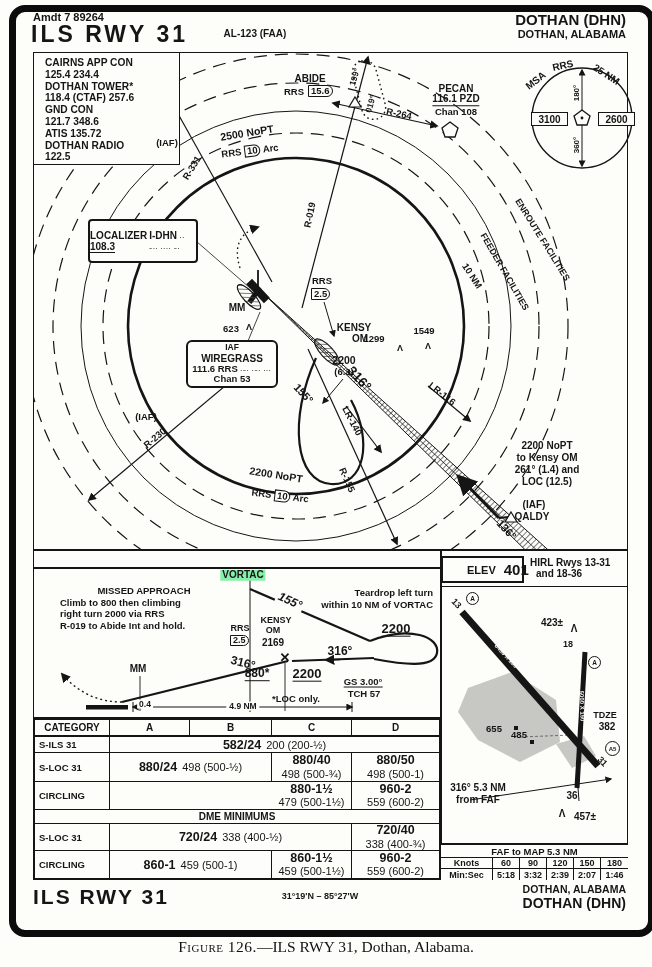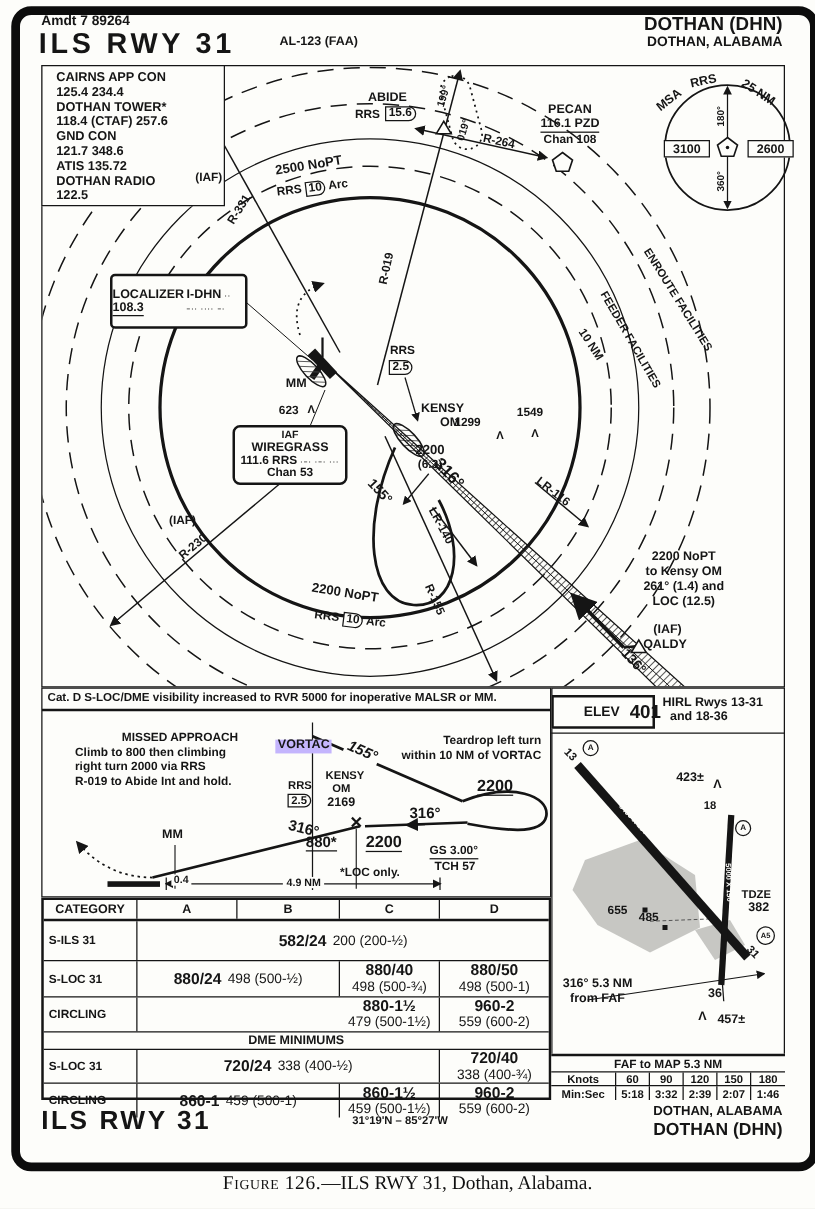--- a/index.html
+++ b/index.html
@@ -250,23 +250,22 @@
 
   <div style="position:absolute;left:492px;top:440px;width:110px;text-align:center;font-size:10px;font-weight:bold;line-height:12px;">
     <div>2200 NoPT</div>
     <div>to Kensy OM</div>
     <div>261° (1.4) and</div>
     <div>LOC (12.5)</div>
   </div>
   <div class="lbl c" style="left:534px;top:505px;font-size:10px;">(IAF)</div>
   <div class="lbl c" style="left:532px;top:517px;font-size:10px;">QALDY</div>
 
-  <div class="lbl" style="left:38px;top:554px;font-size:9.3px;">Cat. D S-LOC/DME visibility increased to RVR 5000 for inoperative MALSR or MM.</div>
-
-  <div class="lbl c" style="left:243px;top:575px;font-size:10px;background:#c4b5fd;padding:0 2px;margin-top:22px;">VORTAC</div>
+
+  <div class="lbl c" style="left:243px;top:575px;font-size:10px;background:#86efac;padding:0 2px;">VORTAC</div>
   <div style="position:absolute;left:60px;top:585px;width:168px;font-size:9.5px;font-weight:bold;line-height:11.5px;">
     <div style="text-align:center;">MISSED APPROACH</div>
     <div>Climb to 800 then climbing</div>
     <div>right turn 2000 via RRS</div>
     <div>R-019 to Abide Int and hold.</div>
   </div>
   <div style="position:absolute;left:287px;top:587px;width:146px;text-align:right;font-size:9.5px;font-weight:bold;line-height:11.5px;">
     <div>Teardrop left turn</div>
     <div>within 10 NM of VORTAC</div>
   </div>
@@ -290,21 +289,21 @@
   <div class="lbl c" style="left:243px;top:706px;font-size:8.5px;background:#fdfdfa;padding:0 3px;">4.9 NM</div>
 
   <div class="box" style="left:33px;top:718px;width:408px;height:162px;border-width:2px;background:#fdfdfa;">
     <div class="mrow" style="height:17px;border-bottom-width:2px;">
       <div class="mcell hdr" style="width:75px;">CATEGORY</div>
       <div class="mcell hdr" style="width:80px;">A</div>
       <div class="mcell hdr" style="width:82px;">B</div>
       <div class="mcell hdr" style="width:80px;">C</div>
       <div class="mcell hdr" style="width:87px;">D</div>
     </div>
-    <div class="mrow" style="height:32px;">
+    <div class="mrow" style="height:16px;">
       <div class="mcell mlabel" style="width:75px;">S-ILS 31</div>
       <div class="mcell" style="width:329px;">
         <span class="big">582/24</span>
         <span class="sm">200 (200-½)</span>
       </div>
     </div>
     <div class="mrow" style="height:29px;">
       <div class="mcell mlabel" style="width:75px;">S-LOC 31</div>
       <div class="mcell" style="width:162px;">
         <span class="big">880/24</span>

